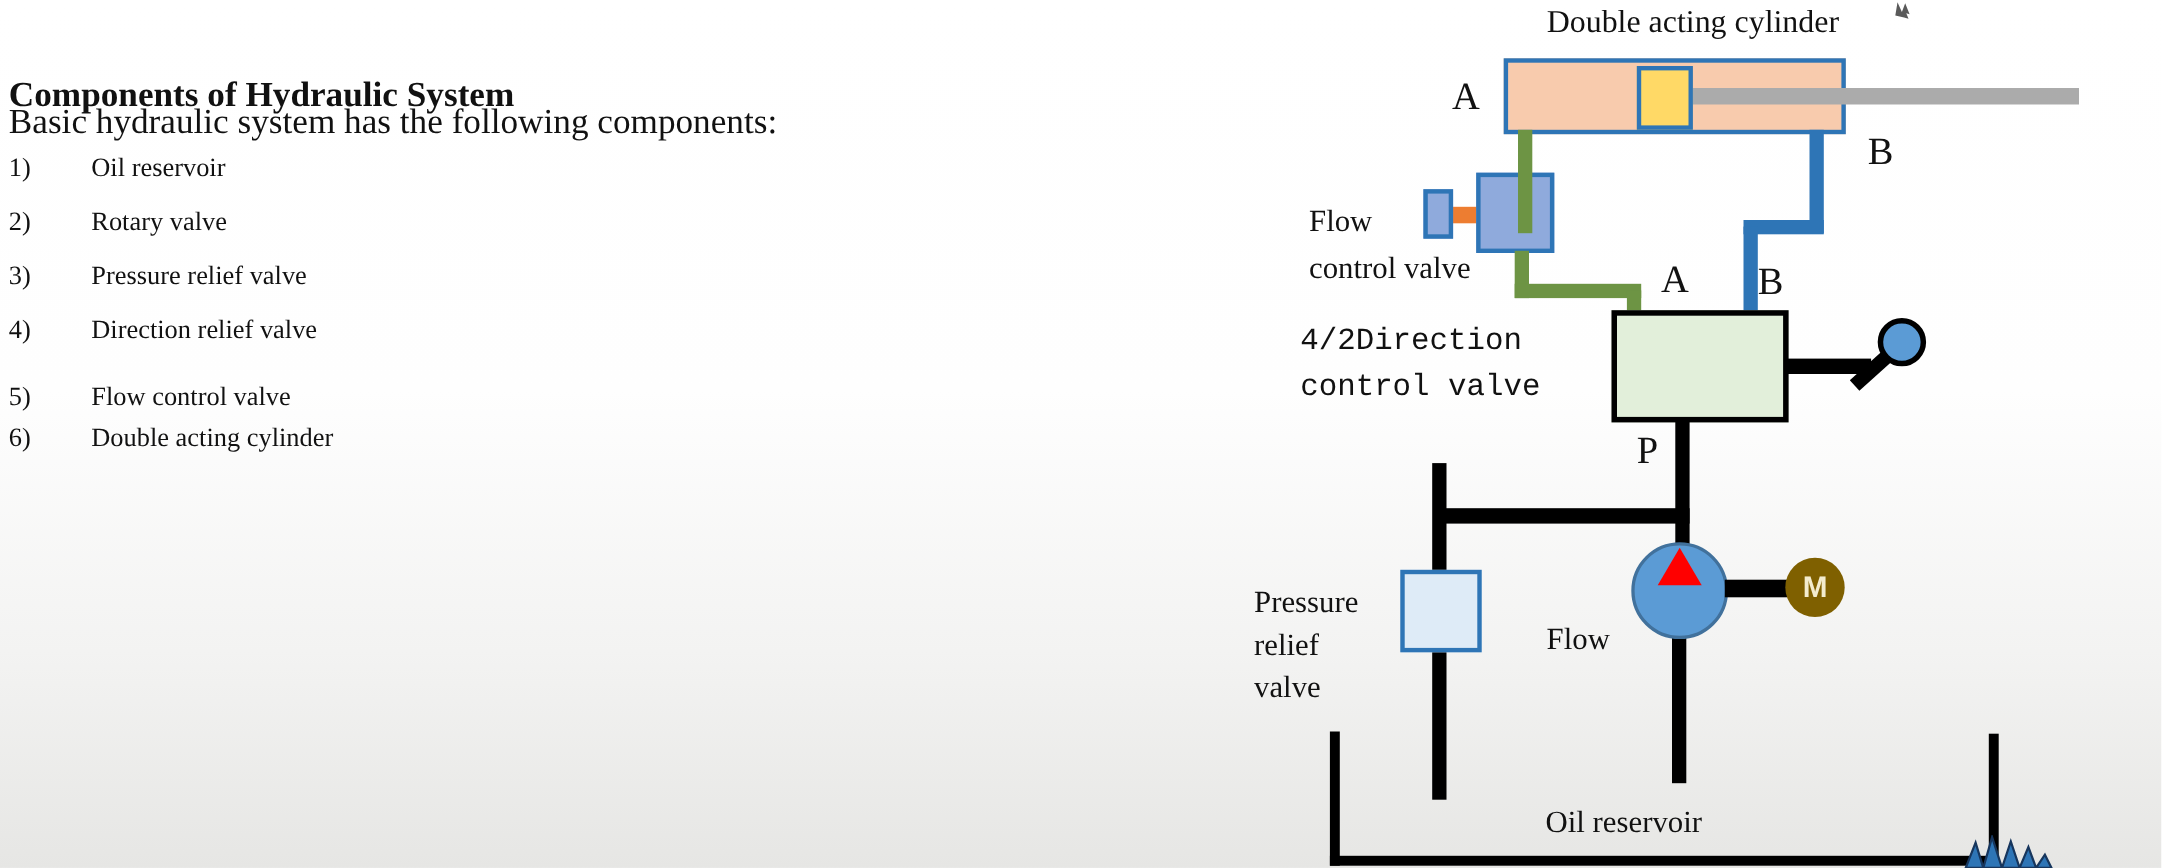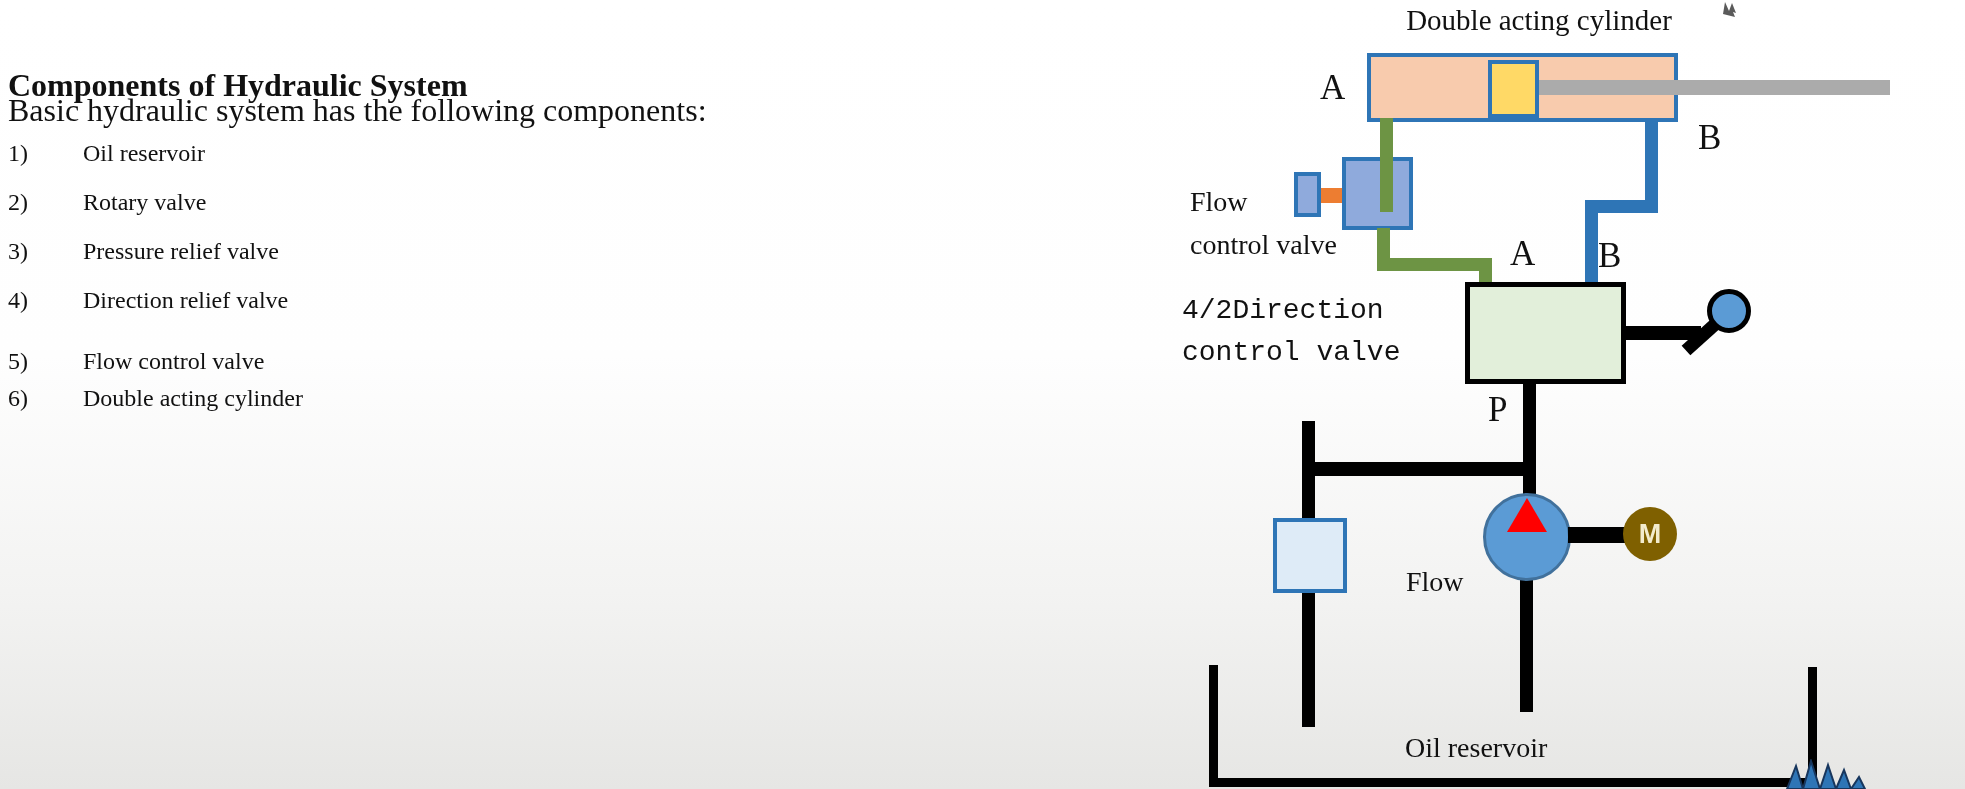--- a/index.html
+++ b/index.html
@@ -112,20 +112,25 @@
   </div>
   <div class="abs lever-h"></div>
   <div class="abs lever-diag"></div>
   <div class="abs lever-knob"></div>
 
   <div class="abs plabel lbl-p">P</div>
   <div class="pipe" style="left:1523px;top:383px;width:13px;height:115px"></div>
   <div class="pipe" style="left:1307px;top:462px;width:229px;height:14px"></div>
   <div class="pipe" style="left:1302px;top:421px;width:13px;height:306px"></div>
   <div class="abs prv"></div>
+  <div class="abs dlabel prv-lbl">
+    <div>Pressure</div>
+    <div>relief</div>
+    <div>valve</div>
+  </div>
 
   <div class="pipe" style="left:1520px;top:578px;width:13px;height:134px"></div>
   <div class="abs pump"></div>
   <div class="abs pump-tri"></div>
   <div class="abs shaft"></div>
   <div class="abs motor">
       <span>M</span>
     </div>
   <div class="abs dlabel pump-lbl">Flow</div>
 

